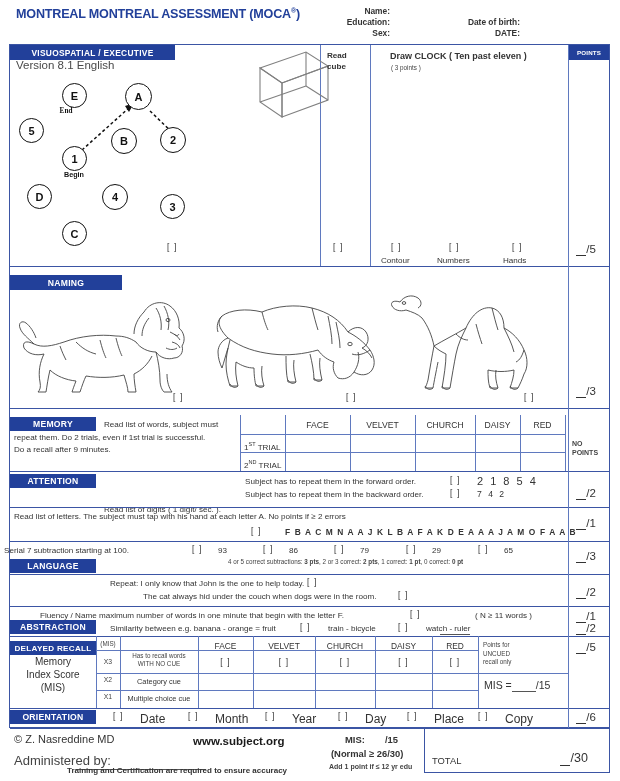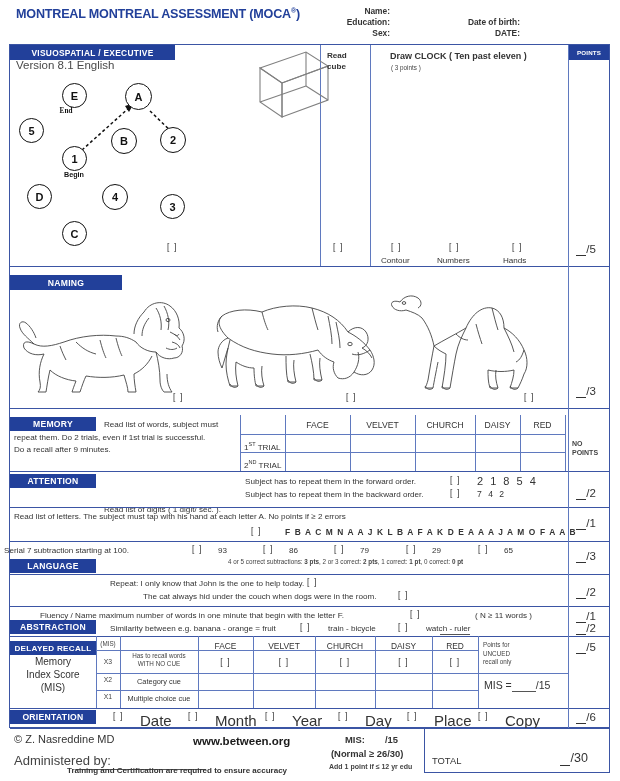--- a/index.html
+++ b/index.html
@@ -31,21 +31,21 @@
   #tab-points{left:569px;top:45px;width:40px;height:15px;font-size:6.2px;letter-spacing:0.2px;}
   #tab-naming{left:10px;top:275px;width:112px;height:15px;}
   #tab-memory{left:10px;top:417px;width:86px;height:14px;}
   #tab-attention{left:10px;top:474px;width:86px;height:14px;}
   #tab-language{left:10px;top:559px;width:86px;height:14px;}
   #tab-abstraction{left:10px;top:620px;width:86px;height:14px;}
   #tab-delayed{left:10px;top:641px;width:86px;height:14px;font-size:8.1px;}
   #tab-orient{left:10px;top:710px;width:86px;height:14px;}
   
   .t{font-size:8.1px;color:#333;line-height:11px;white-space:nowrap;}
-  .t9{font-size:15px;color:#333;white-space:nowrap;}
+  .t9{font-size:12px;color:#333;white-space:nowrap;}
   .tiny{font-size:6.3px;color:#444;line-height:8px;}
   .pts{font-size:11.5px;color:#333;white-space:nowrap;}
   .pts u{text-decoration:none;border-bottom:1.2px solid #333;padding:0 4px 0 3px;}
   .brk{font-size:8.4px;color:#333;letter-spacing:1.2px;}
   
   .circ{
     border:1.7px solid #111;border-radius:50%;
     display:flex;align-items:center;justify-content:center;
     font-size:11px;font-weight:bold;color:#111;
     font-family:"Liberation Sans",sans-serif;
@@ -375,21 +375,21 @@
 <div class="abs brk" style="left:478px;top:711px;">[   ]</div>
 <div class="abs t9" style="left:505px;top:712px;">Copy</div>
 <div class="abs pts" style="left:576px;top:711px;"><u>&nbsp;</u><span>/6</span></div>
 <div class="abs vline" style="left:568px;top:708px;height:20px;"></div>
 <div class="abs hline2" style="left:10px;top:728px;width:599px;"></div>
 
 <div class="abs" style="left:14px;top:733px;font-size:11px;color:#333;">© Z. Nasreddine MD</div>
 <div class="abs" style="left:14px;top:753px;font-size:13px;color:#444;">Administered by:</div>
 <div class="abs" style="left:76px;top:751px;width:130px;border-bottom:1px solid #555;">&nbsp;</div>
 <div class="abs" style="left:67px;top:766px;font-size:8px;font-weight:bold;color:#333;">Training and Certification are required to ensure accuracy</div>
-<div class="abs" id="mocaurl" style="left:193px;top:735px;">www.between.org</div>
+<div class="abs" id="mocaurl" style="left:193px;top:735px;">www.subject.org</div>
 
 <div class="abs" style="left:345px;top:734px;font-size:9.4px;font-weight:bold;color:#333;">MIS:</div>
 <div class="abs" style="left:385px;top:734px;font-size:9.4px;font-weight:bold;color:#333;">/15</div>
 <div class="abs" style="left:331px;top:748px;font-size:9.4px;font-weight:bold;color:#333;">(Normal ≥ 26/30)</div>
 <div class="abs" style="left:329px;top:763px;font-size:7px;font-weight:bold;color:#444;">Add 1 point if ≤ 12 yr edu</div>
 
 <div class="abs" style="left:424px;top:728px;width:186px;height:45px;border:1.3px solid #3b55a4;box-sizing:border-box;"></div>
 <div class="abs" style="left:432px;top:755px;font-size:9.4px;color:#333;">TOTAL</div>
 <div class="abs pts" style="left:560px;top:751px;font-size:12.5px;"><u>&nbsp;</u><span>/30</span></div>
 

